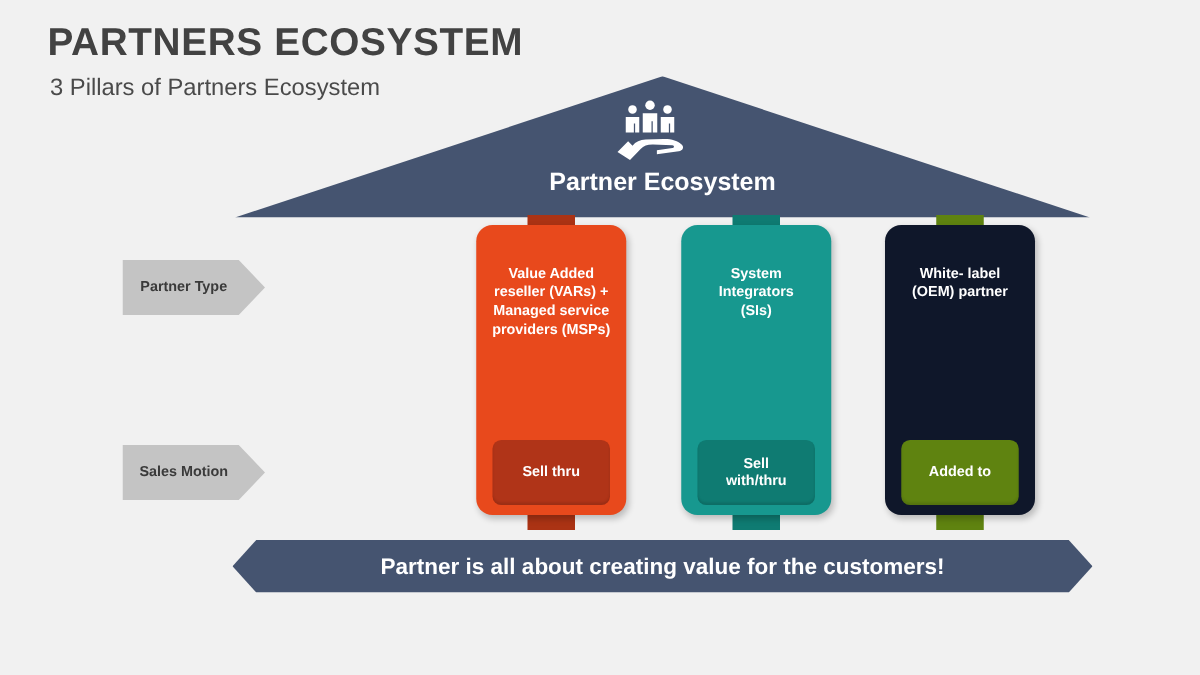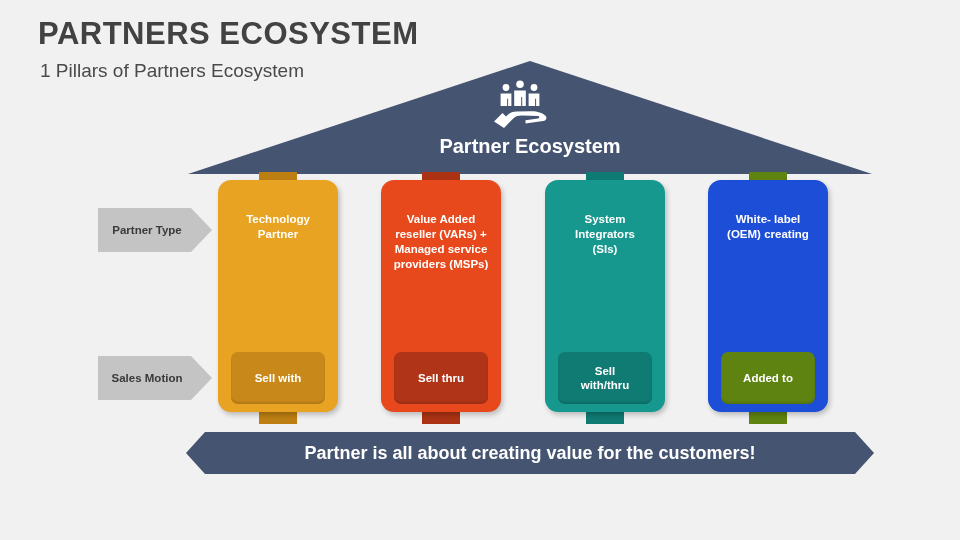--- a/index.html
+++ b/index.html
@@ -179,21 +179,21 @@
     font-size: 18px;
     font-weight: bold;
   }
 </style>
 </head>
 <body style="background-color: rgb(241, 241, 241);">
 
 <div id="slide" style="background-color: rgb(241, 241, 241);">
 
   <div id="title">PARTNERS ECOSYSTEM</div>
-  <div id="subtitle">1 Pillars of Partners Ecosystem</div>
+  <div id="subtitle">3 Pillars of Partners Ecosystem</div>
 
   <div id="roof">
     <svg width="684" height="113" viewBox="0 0 684 113" xmlns="http://www.w3.org/2000/svg">
       <polygon points="342,0 684,113 0,113" fill="#455470"></polygon>
     </svg>
     <div id="roof-icon">
       <svg width="58" height="50" viewBox="0 0 58 50" xmlns="http://www.w3.org/2000/svg">
 
         <circle cx="15" cy="7.5" r="3.4" fill="#ffffff"></circle>
         <path d="M9.6 13.5h10.8v12.5h-3.3v-7.2h-1v7.2H9.6z" fill="#ffffff"></path>
@@ -220,35 +220,20 @@
     <span>Partner Type</span>
   </div>
 
   <div class="chev" id="chev-sales-motion">
     <svg width="114" height="44" viewBox="0 0 114 44" xmlns="http://www.w3.org/2000/svg">
       <polygon points="0,0 93,0 114,22 93,44 0,44" fill="#c4c4c4"></polygon>
     </svg>
     <span>Sales Motion</span>
   </div>
 
-  <div class="pillar" id="pillar-0">
-    <div class="pillar-toptab" style="background-color: rgb(189, 127, 18);"></div>
-    <div class="pillar-bottab" style="background-color: rgb(189, 127, 18);"></div>
-    <div class="pillar-card" style="background-color: rgb(232, 163, 34);">
-      <div class="pillar-title">
-        <div>Technology</div>
-        <div>Partner</div>
-      </div>
-      <div class="pillar-motion" style="background-color: rgb(200, 137, 26);">
-        <div>
-          <div>Sell with</div>
-        </div>
-      </div>
-    </div>
-  </div>
 
   <div class="pillar" id="pillar-2">
     <div class="pillar-toptab" style="background-color: rgb(15, 123, 114);"></div>
     <div class="pillar-bottab" style="background-color: rgb(15, 123, 114);"></div>
     <div class="pillar-card" style="background-color: rgb(23, 152, 143);">
       <div class="pillar-title">
         <div>System</div>
         <div>Integrators</div>
         <div>(SIs)</div>
       </div>
@@ -275,24 +260,24 @@
         <div>
           <div>Sell thru</div>
         </div>
       </div>
     </div>
   </div>
 
   <div class="pillar" id="pillar-3">
     <div class="pillar-toptab" style="background-color: rgb(95, 131, 16);"></div>
     <div class="pillar-bottab" style="background-color: rgb(95, 131, 16);"></div>
-    <div class="pillar-card" style="background-color: #1d4ed8;">
+    <div class="pillar-card" style="background-color: #0f172a;">
       <div class="pillar-title">
         <div>White- label</div>
-        <div>(OEM) creating</div>
+        <div>(OEM) partner</div>
       </div>
       <div class="pillar-motion" style="background-color: rgb(95, 131, 16);">
         <div>
           <div>Added to</div>
         </div>
       </div>
     </div>
   </div>
 
   <div id="banner">

